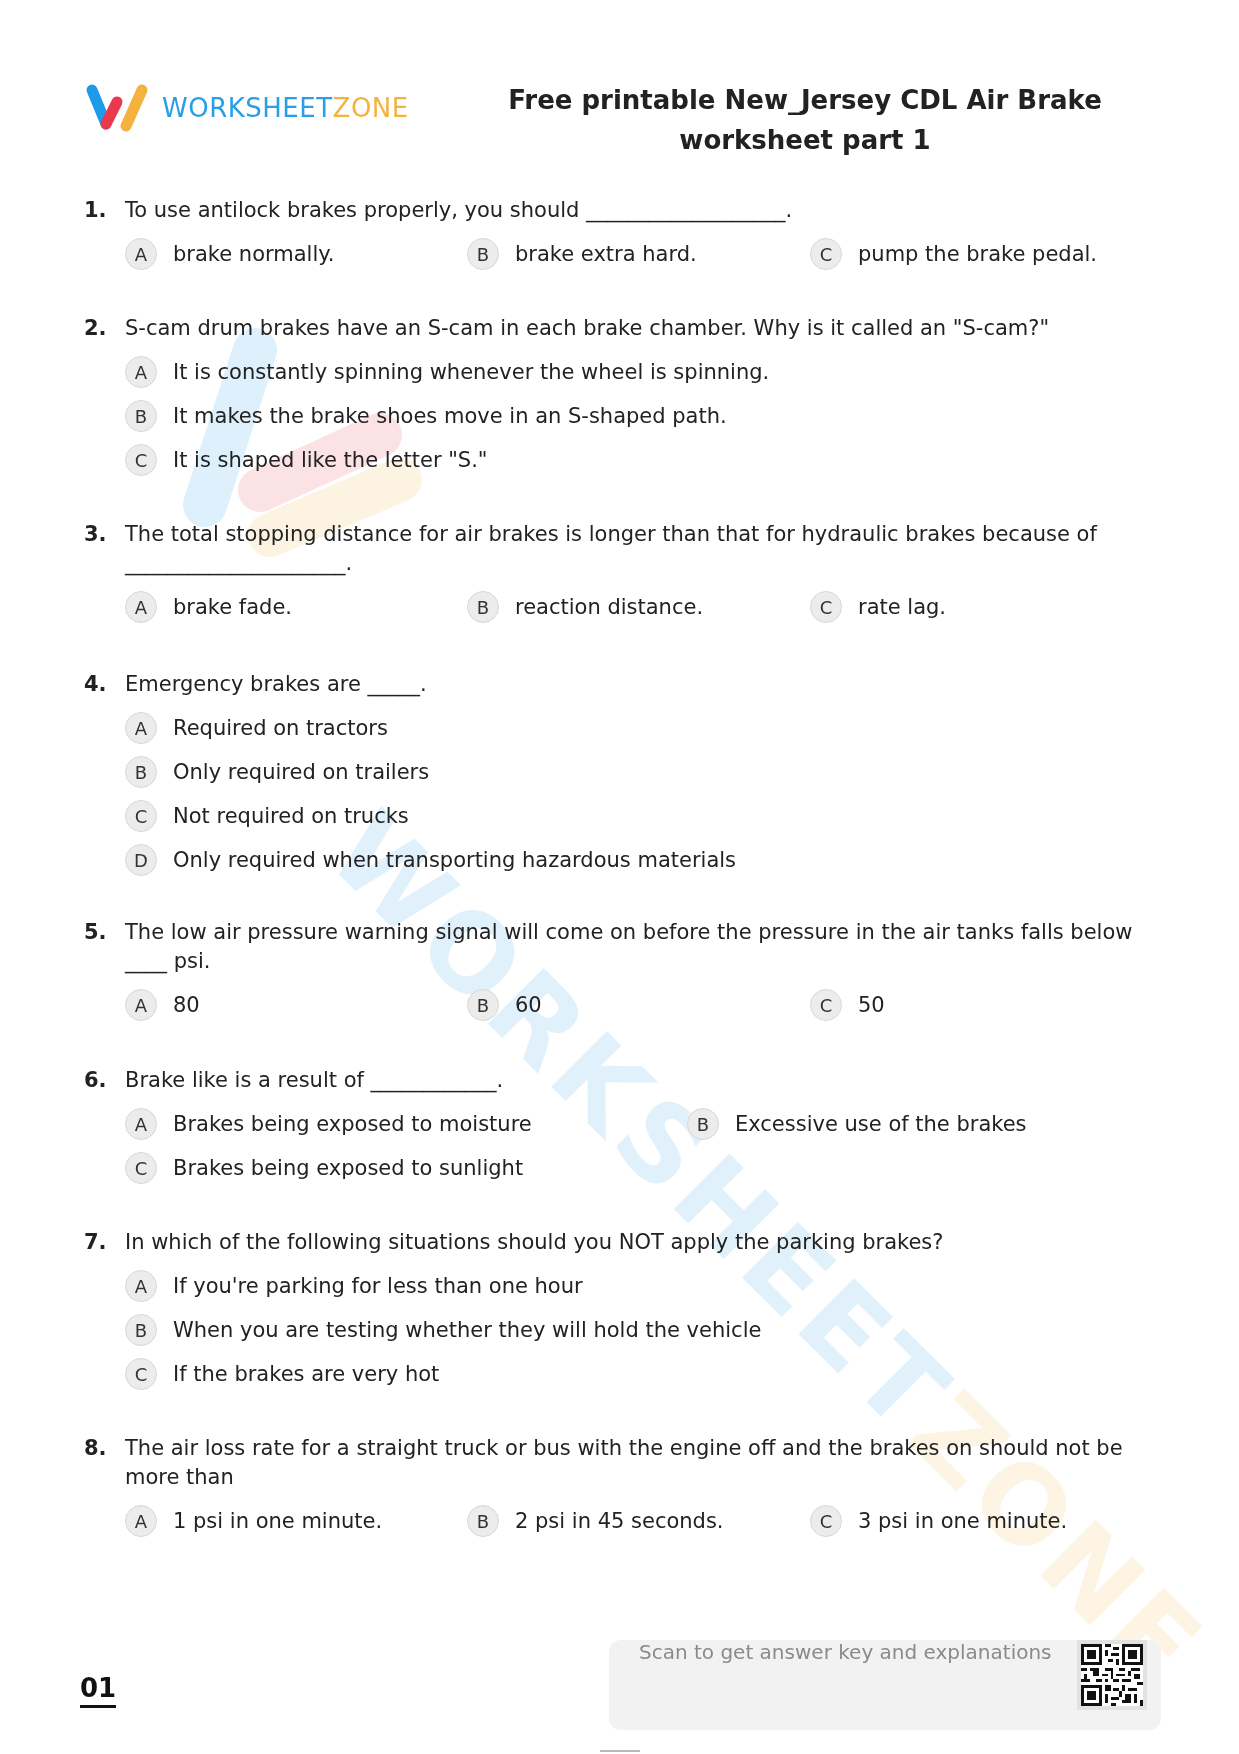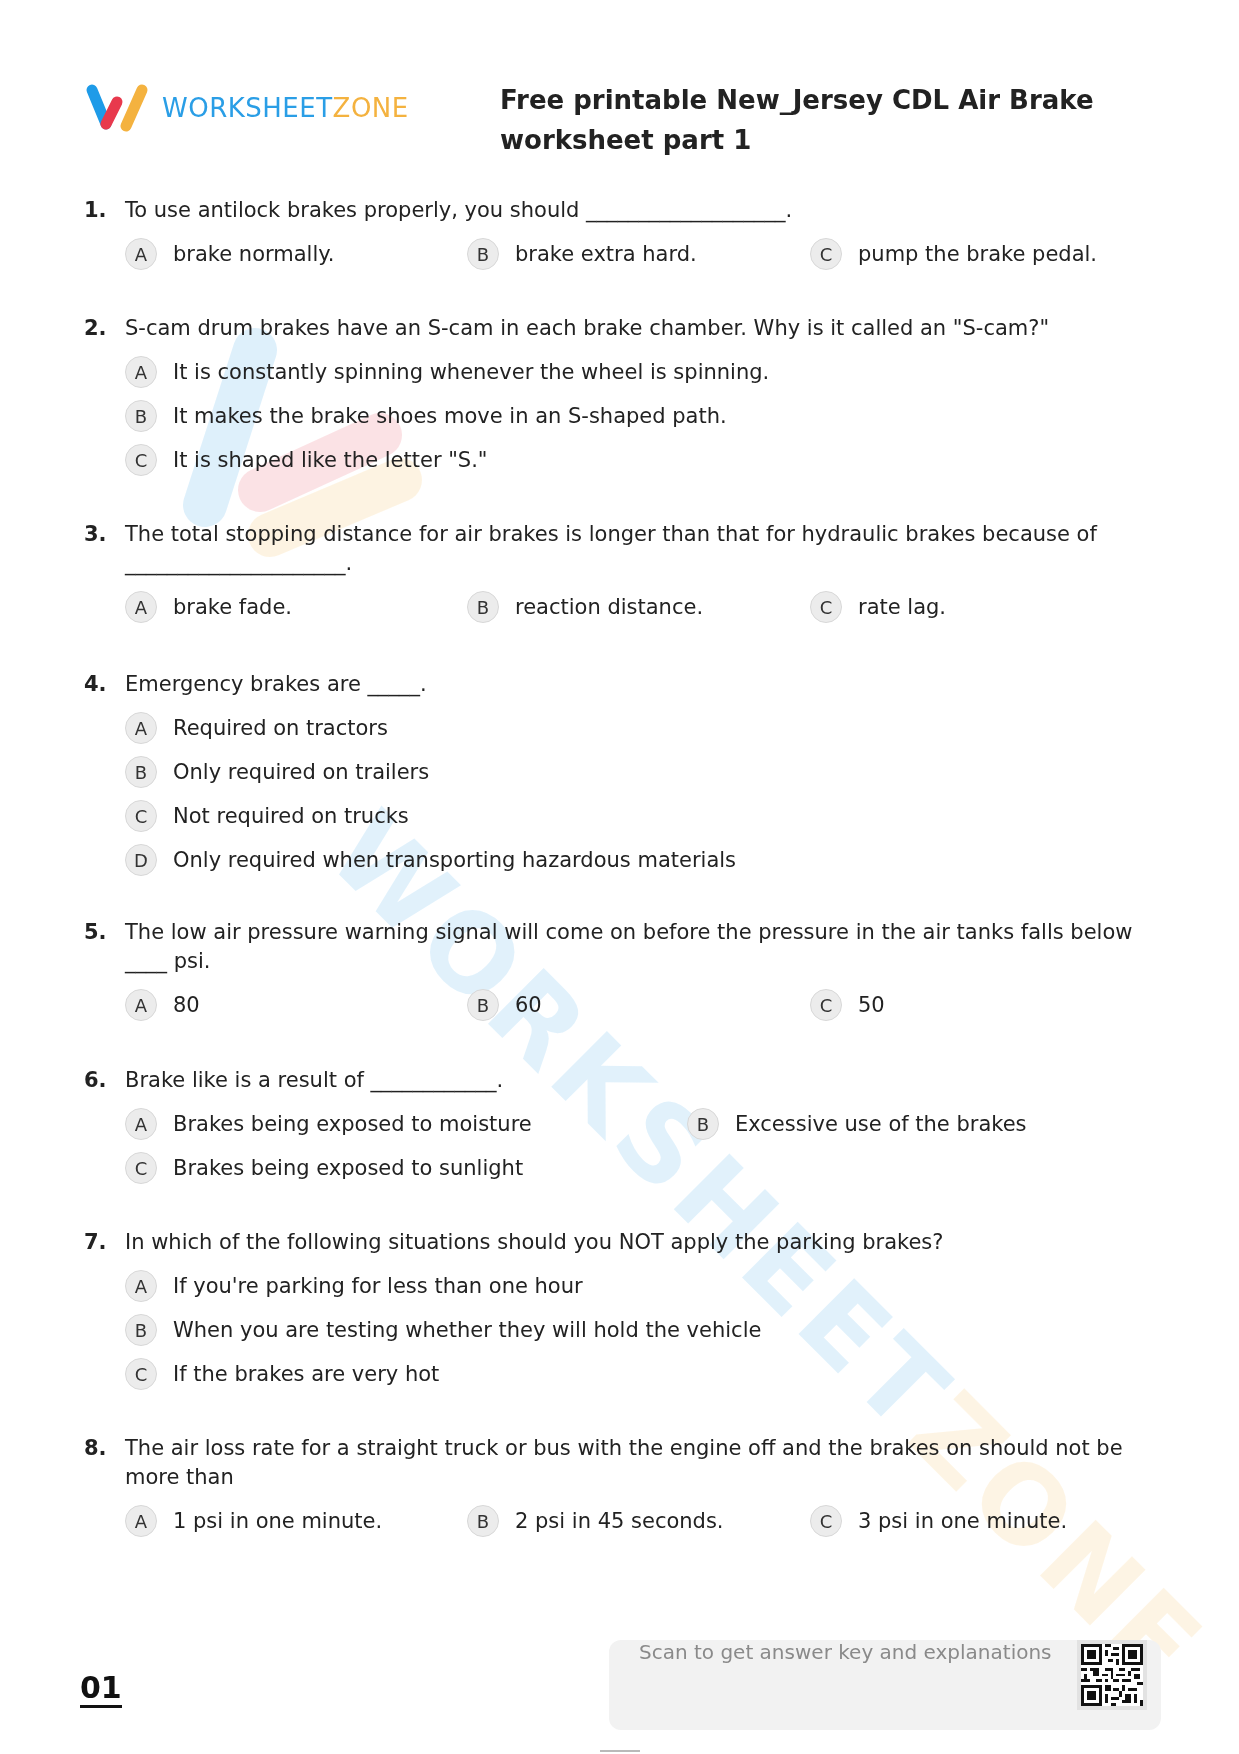--- a/index.html
+++ b/index.html
@@ -18,21 +18,21 @@
 
     .header { position: absolute; left: 0; top: 0; width: 1239px; height: 170px; z-index: 1; }
     .logo { position: absolute; left: 84px; top: 82px; display: flex; align-items: center; }
     .logo svg { width: 68px; height: 52px; }
     .logo-text { margin-left: 10px; font-family: "DejaVu Sans", sans-serif; font-size: 26px; letter-spacing: 0.5px; }
     .logo-text .lw { color: #2a9ee6; }
     .logo-text .lz { color: #f4b23f; }
 
     .title {
       position: absolute; left: 500px; top: 80px; width: 610px;
-      font-family: "DejaVu Sans", sans-serif; font-weight: bold;
+      text-align: center; font-family: "DejaVu Sans", sans-serif; font-weight: bold;
       font-size: 26px; line-height: 40px; color: #222;
     }
 
     .content { position: absolute; left: 0; top: 0; width: 1239px; z-index: 1; }
     .question { position: absolute; left: 84px; width: 1080px; }
     .q-line { display: flex; font-size: 21px; line-height: 29px; color: #222; }
     .q-num { width: 41px; font-weight: bold; flex-shrink: 0; }
     .q-text { flex: 1; }
 
     .options { position: relative; margin-left: 41px; }
@@ -40,21 +40,21 @@
     .opt-row { display: flex; }
     .opt-badge {
       width: 32px; height: 32px; border-radius: 50%;
       background: #ececec; border: 1px solid #d8d8d8;
       display: flex; align-items: center; justify-content: center;
       font-size: 18px; color: #333; margin-right: 16px; flex-shrink: 0;
     }
 
     .footer-num {
       position: absolute; left: 80px; top: 1672px;
-      font-size: 30px; font-weight: bold; color: #111;
+      font-size: 26px; font-weight: bold; color: #111;
       border-bottom: 3px solid #111; line-height: 32px; padding-bottom: 1px; text-align: center;
     }
     .answer-box {
       position: absolute; left: 609px; top: 1640px; width: 552px; height: 90px;
       background: #f2f2f2; border-radius: 12px; display: flex; align-items: flex-start;
       z-index: 1;
     }
     .answer-text { margin-left: 30px; font-size: 20px; color: #8a8a8a; flex: 1; }
     .qr { width: 70px; height: 70px; margin-right: 14px; background: #e2e2e2; padding: 4px; }
     .qr svg { width: 62px; height: 62px; display: block; }

